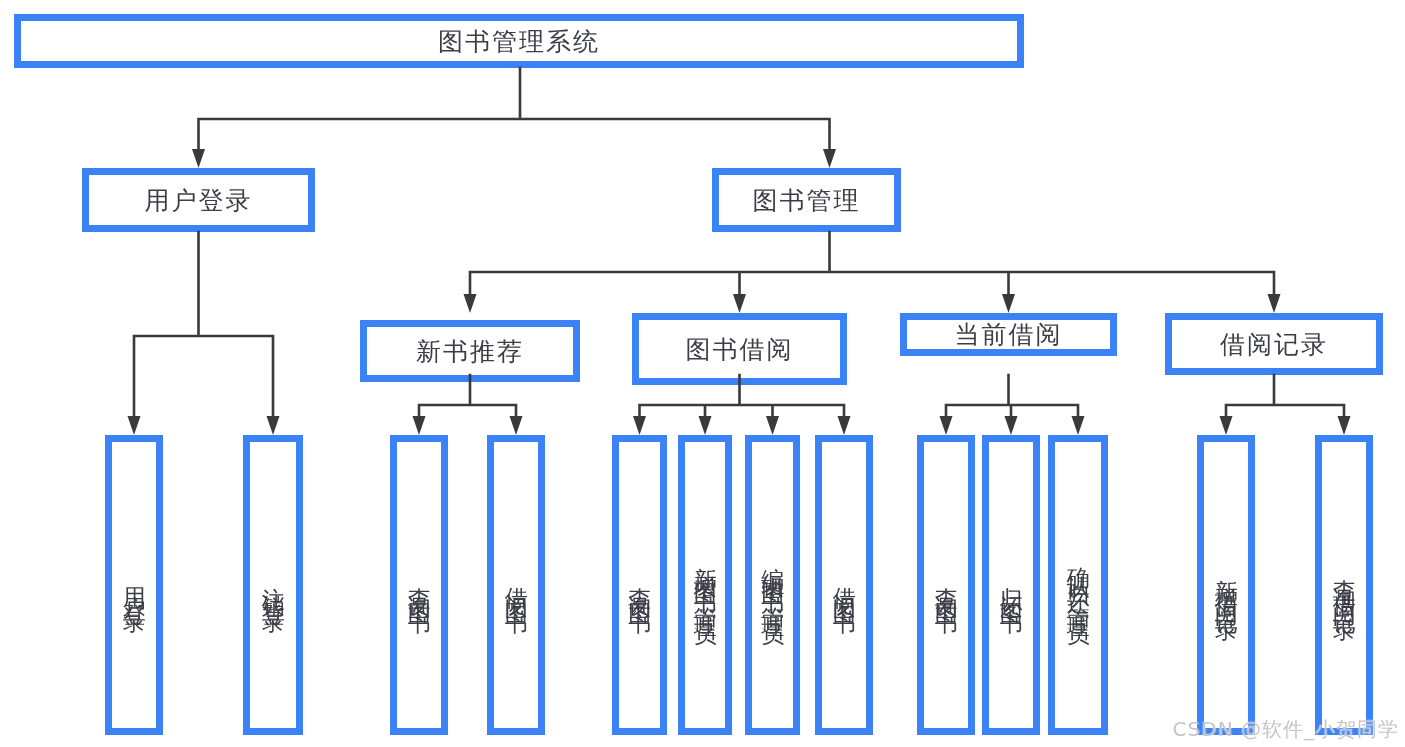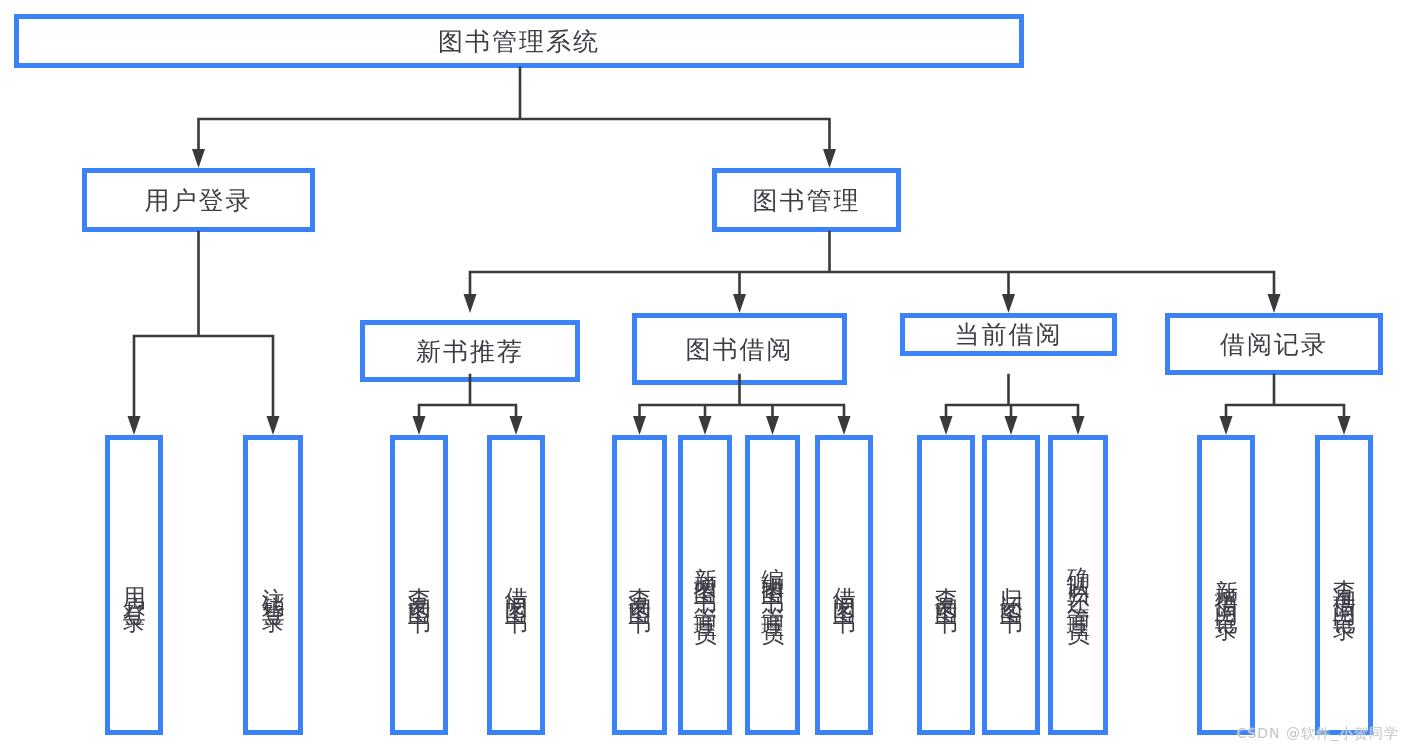--- a/index.html
+++ b/index.html
@@ -20,21 +20,21 @@
     left: 0;
     top: 0;
     width: 1405px;
     height: 747px;
     pointer-events: none;
     z-index: 2;
   }
   .box {
     position: absolute;
     box-sizing: border-box;
-    border: 5px solid #3b82f6;
+    border: 7px solid #3b82f6;
     background: #ffffff;
     display: flex;
     align-items: center;
     justify-content: center;
     color: #3c3d46;
     font-size: 25px;
     letter-spacing: 2px;
     z-index: 1;
     white-space: nowrap;
   }
@@ -44,21 +44,21 @@
     font-size: 23px;
     letter-spacing: 8px;
     line-height: 1.1;
     white-space: normal;
   }
   .watermark {
     position: absolute;
     right: 6px;
     bottom: 4px;
     color: #c5c5c5;
-    font-size: 14px;
+    font-size: 20px;
     letter-spacing: 1px;
     z-index: 5;
     text-shadow: 0 0 2px #ffffff;
   }
 </style>
 </head>
 <body>
 
 <div class="stage">
 

